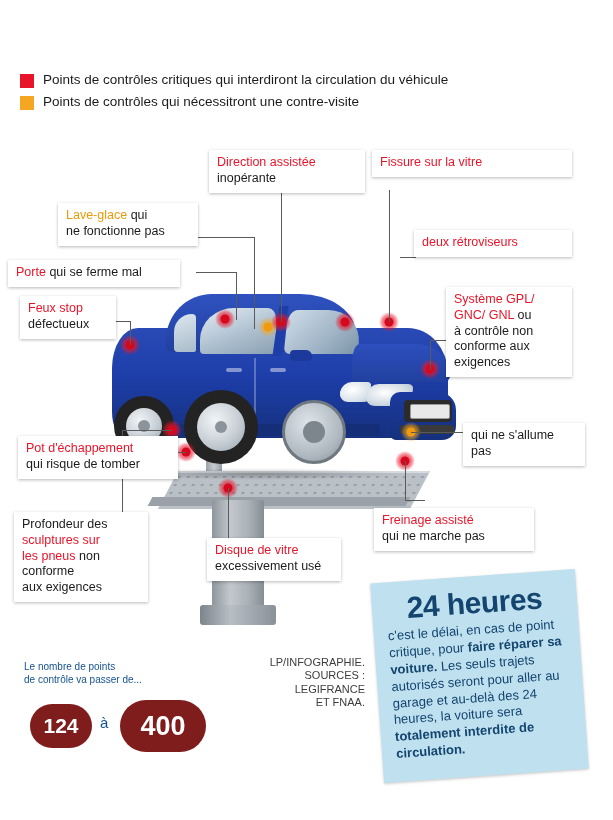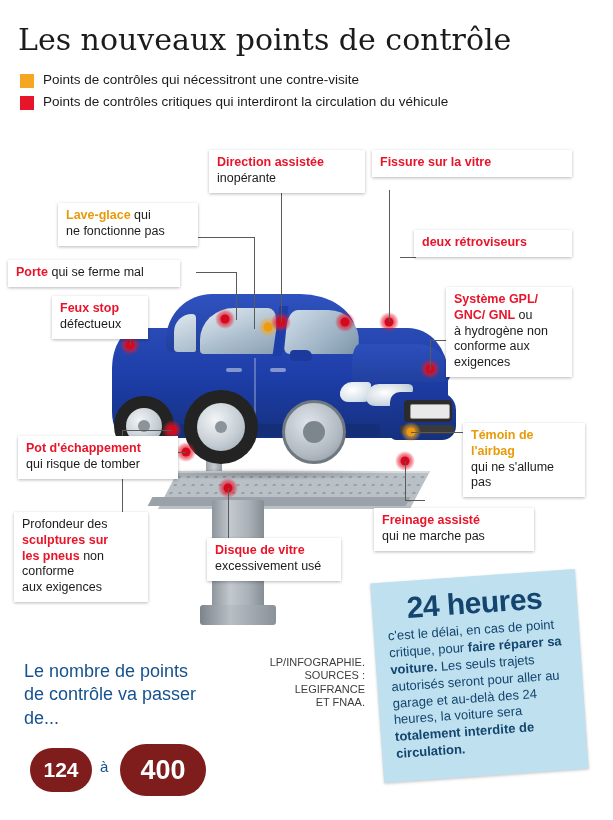--- a/index.html
+++ b/index.html
@@ -359,21 +359,21 @@
   .callout {
     position: absolute;
     background: #ffffff;
     box-shadow: 0 1px 3px rgba(0,0,0,.28);
     padding: 5px 8px 6px 8px;
     font-size: 12.5px;
     line-height: 1.26;
     color: #1b1b1b;
     box-sizing: border-box;
   }
-  .callout b { color: #e8152a; font-weight: bold; }
+  .callout b { color: #e8152a; font-weight: normal; }
   .callout b.o { color: #e89B0a; }
   .callout .l1 { display: block; }
 
   
   .lead {
     position: absolute;
     background: #5a5a5a;
   }
   .lead.h { height: 1px; }
   .lead.v { width: 1px; }
@@ -389,21 +389,21 @@
     line-height: 1.22;
     color: #3d3d3d;
   }
   .count-block {
     position: absolute;
     left: 24px;
     top: 660px;
     width: 210px;
   }
   .count-text {
-    font-size: 18px;
+    font-size: 10px;
     color: #15528f;
     line-height: 1.3;
   }
   .count-pills {
     position: relative;
     margin-top: 14px;
     height: 54px;
   }
   .pill {
     position: absolute;
@@ -460,30 +460,29 @@
     line-height: 1.3;
     color: #13456f;
   }
   .hours-text b { font-weight: bold; }
 </style>
 </head>
 <body>
 
 <div id="page">
 
-  <div class="title">Les nouveaux points de contrôle</div>
 
   <div class="legend">
+    <div class="legend-row">
+      <div class="legend-swatch red"></div>
+      <div class="legend-text">Points de contrôles critiques qui interdiront la circulation du véhicule</div>
+    </div>
     <div class="legend-row">
       <div class="legend-swatch orange"></div>
       <div class="legend-text">Points de contrôles qui nécessitront une contre-visite</div>
-    </div>
-    <div class="legend-row">
-      <div class="legend-swatch red"></div>
-      <div class="legend-text">Points de contrôles critiques qui interdiront la circulation du véhicule</div>
     </div>
   </div>
 
   <div class="ramp-arm"></div>
   <div class="ramp-plate"></div>
   <div class="ramp-dots"></div>
   <div class="ramp-edge"></div>
   <div class="ramp-column"></div>
   <div class="ramp-base"></div>
 
@@ -605,41 +604,40 @@
 
   <div class="callout" style="left:414px; top:230px; width:158px;">
     <span><b>deux rétroviseurs</b></span>
   </div>
 
   <div class="callout" style="left:8px; top:260px; width:172px;">
     <b>Porte</b>
     <span>qui se ferme mal</span>
   </div>
 
-  <div class="callout" style="left:20px; top:296px; width:96px;margin-left:32px;">
+  <div class="callout" style="left:20px; top:296px; width:96px;">
     <span class="l1"><b>Feux stop</b></span>
     <span>défectueux</span>
   </div>
 
   <div class="callout" style="left:446px; top:287px; width:126px;">
     <span class="l1"><b>Système GPL/</b></span>
     <span class="l1"><b>GNC/ GNL</b>
       <span>ou</span></span>
-    <span class="l1">à hydrogène non</span>
+    <span class="l1">à contrôle non</span>
     <span class="l1">conforme aux</span>
     <span class="l1">exigences</span>
   </div>
 
   <div class="callout" style="left:18px; top:436px; width:160px;">
     <span class="l1"><b>Pot d'échappement</b></span>
     <span>qui risque de tomber</span>
   </div>
 
   <div class="callout" style="left:463px; top:423px; width:122px;">
-    <span class="l1"><b class="o">Témoin de l'airbag</b></span>
     <span>qui ne s'allume pas</span>
   </div>
 
   <div class="callout" style="left:14px; top:512px; width:134px;">
     <span class="l1">Profondeur des</span>
     <span class="l1"><b>sculptures sur</b></span>
     <span class="l1"><b>les pneus</b>
       <span>non</span></span>
     <span class="l1">conforme</span>
     <span class="l1">aux exigences</span>

